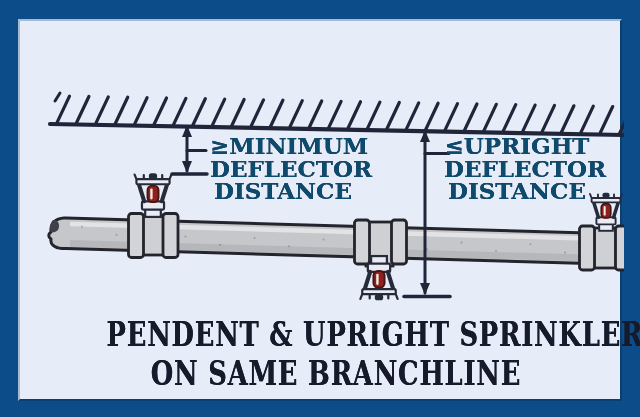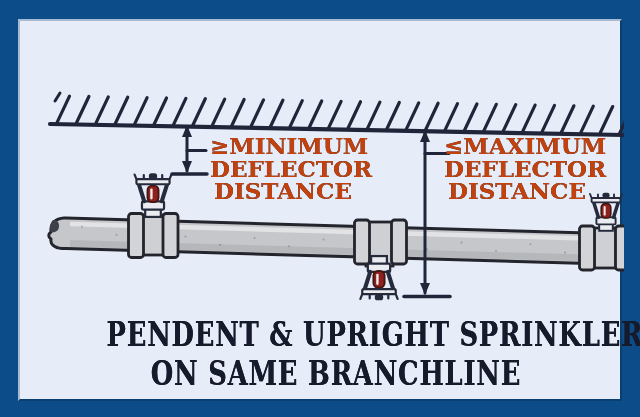--- a/index.html
+++ b/index.html
@@ -12,21 +12,21 @@
   .panel{
     position:absolute;left:18px;top:19px;width:604px;height:382px;
     box-sizing:border-box;
     background:#e6ecf8;
     border-left:2px solid #a6bad2;border-top:2px solid #a6bad2;
     border-right:2px solid #0a3f72;border-bottom:2px solid #0a3f72;
   }
   .panel svg{position:absolute;left:0;top:0;width:604px;height:382px;display:block;}
   .dim-label{
     position:absolute;width:146px;text-align:center;
-    color:#c2410c;font-weight:bold;font-size:23px;line-height:22.7px;
+    color:#0c4a6e;font-weight:bold;font-size:23px;line-height:22.7px;
     letter-spacing:0px;white-space:nowrap;
     text-shadow:0 0 .5px #1c2133;
   }
   .dim-label div{white-space:nowrap;}
   #min-label{left:190px;top:114px;}
   #max-label{left:424px;top:114px;}
   .caption{
     position:absolute;left:14px;top:294px;width:604px;text-align:center;
     color:#161b2c;font-weight:bold;font-size:34px;line-height:39px;
     letter-spacing:1px;
@@ -155,21 +155,21 @@
     </g>
   </svg>
 
   <div class="dim-label" id="min-label">
     <div>≥MINIMUM</div>
     <div>DEFLECTOR</div>
     <div>DISTANCE</div>
   </div>
 
   <div class="dim-label" id="max-label">
-    <div>≤MAXIMUM</div>
+    <div>≤UPRIGHT</div>
     <div>DEFLECTOR</div>
     <div>DISTANCE</div>
   </div>
 
   <div class="caption">
     <div>PENDENT &amp; UPRIGHT SPRINKLERS</div>
     <div>ON SAME BRANCHLINE</div>
   </div>
 
 </div>

